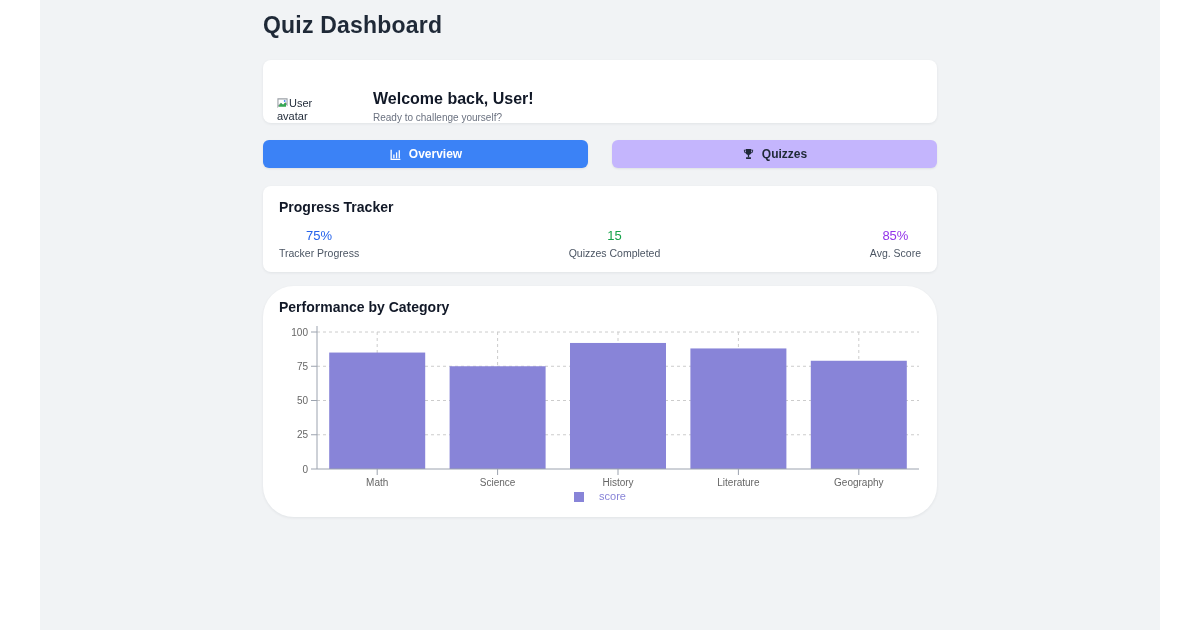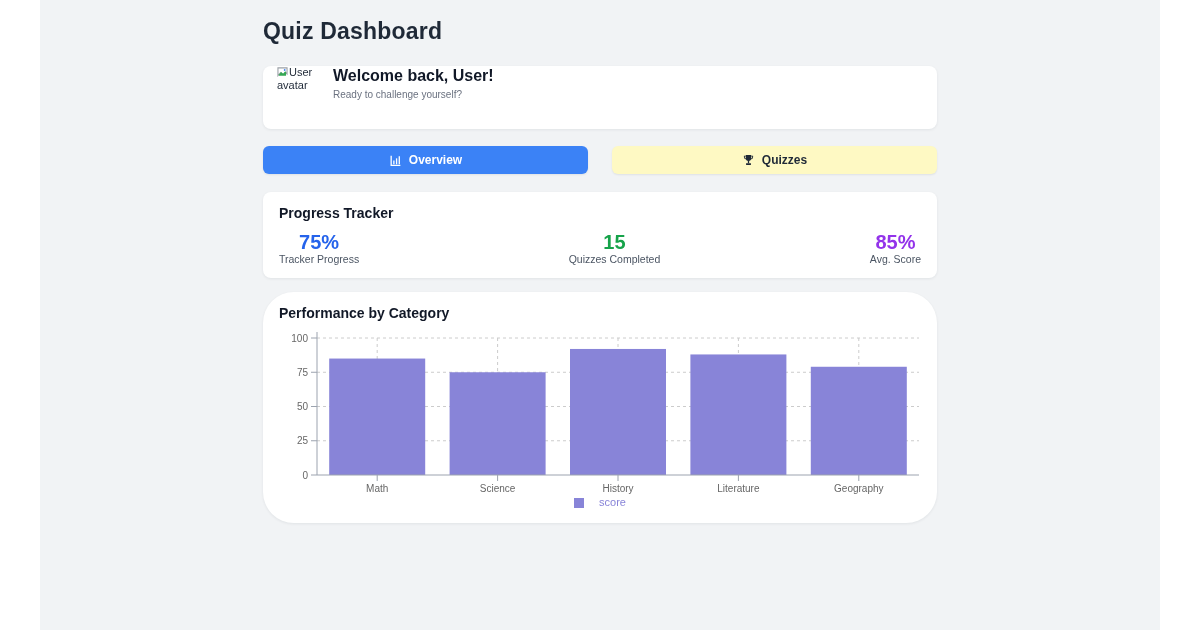--- a/index.html
+++ b/index.html
@@ -1,46 +1,46 @@
 <!DOCTYPE html>
 <html><head>
 <meta charset="utf-8">
 <style>
   * { box-sizing: border-box; margin: 0; padding: 0; }
   html, body { background: #ffffff; width: 1200px; height: 630px; overflow: hidden; }
   body { font-family: "Liberation Sans", "DejaVu Sans", sans-serif; }
-  .panel { width: 1120px; height: 630px; margin: 0 auto; background: #f1f3f5; padding-top: 16px; }
+  .panel { width: 1120px; height: 630px; margin: 0 auto; background: #f1f3f5; padding-top: 10px; }
   .content { width: 674px; margin: 0 auto; }
   h1.page-title { font-size: 23px; font-weight: 700; color: #1f2937; line-height: 30px; margin: 0 0 20px; letter-spacing: .2px; }
   .card { background: #ffffff; border-radius: 8px; box-shadow: 0 1px 3px rgba(16,24,40,.07); }
 
   
-  .welcome { height: 63px; display: flex; align-items: flex-start; padding: 0 15px 0 14px; margin-bottom: 17px; }
+  .welcome { height: 63px; display: flex; align-items: flex-end; padding: 0 15px 0 14px; margin-bottom: 17px; gap: 40px; }
   .avatar { width: 40px; font-size: 11px; line-height: 13px; color: #1f2937; flex: 0 0 auto; word-wrap: break-word; }
   .avatar svg { vertical-align: -1px; margin-right: 1px; }
   .wtext { margin-left: 16px; }
   .wtext h2 { font-size: 16px; font-weight: 700; color: #111827; line-height: 20px; }
   .wtext p { font-size: 10px; color: #6b7280; margin-top: 3px; }
   .btn-primary { margin-left: auto; background: #3b82f6; color: #fff; border: none; border-radius: 6px;
                  font-family: inherit; font-size: 12px; font-weight: 700; padding: 7px 13px; cursor: pointer;
                  box-shadow: 0 1px 2px rgba(16,24,40,.1); }
 
   
   .tabs { display: flex; gap: 24px; margin-bottom: 18px; }
   .tab { flex: 1; height: 28px; border: none; border-radius: 6px; display: flex; align-items: center; justify-content: center;
          gap: 7px; font-family: inherit; font-size: 12px; font-weight: 700; cursor: pointer;
-         background: #fef9c3; color: #1f2937; box-shadow: 0 1px 2px rgba(16,24,40,.08); }
+         background: #c4b5fd; color: #1f2937; box-shadow: 0 1px 2px rgba(16,24,40,.08); }
   .tab.active { background: #3b82f6; color: #ffffff; }
 
   
   .pcard { padding: 13px 16px 12px; margin-bottom: 14px; }
   .card h3 { font-size: 14px; font-weight: 700; color: #111827; line-height: 17px; }
   .stats { display: flex; justify-content: space-between; margin-top: 10px; }
   .stat { text-align: center; }
-  .sval { font-size: 20px; font-weight: 700; line-height: 20px; }
+  .sval { font-size: 13px; font-weight: 400; line-height: 20px; }
   .slab { font-size: 10.5px; color: #4b5563; margin-top: 1px; line-height: 13px; }
 
   
   .ccard { padding: 13px 16px 14px; border-radius: 31px; }
   .ccard h3 { margin-bottom: 7px; }
   .chart-svg { display: block; }
   .chart-svg text { font-family: "Liberation Sans", "DejaVu Sans", sans-serif; }
   .legend { display: flex; align-items: center; justify-content: center; gap: 15px; margin-top: 1px; }
   .swatch { width: 10px; height: 10px; display: inline-block; }
   .ltext { font-size: 11px; line-height: 13px; }

